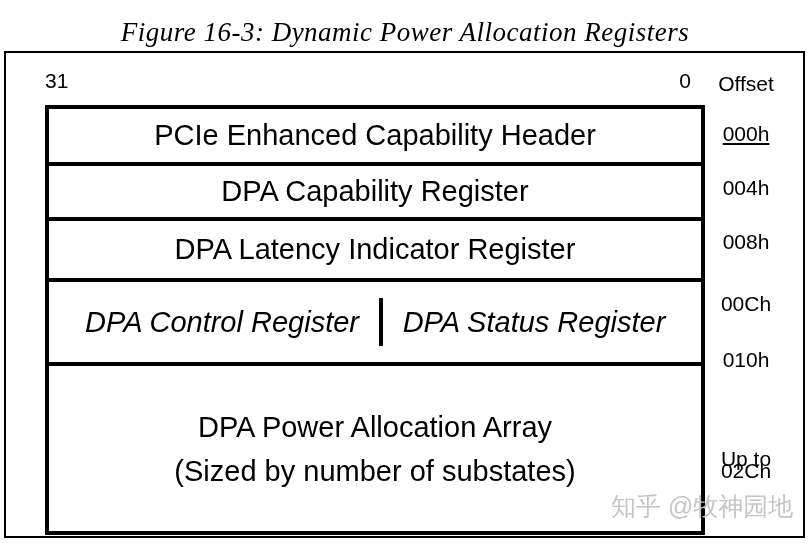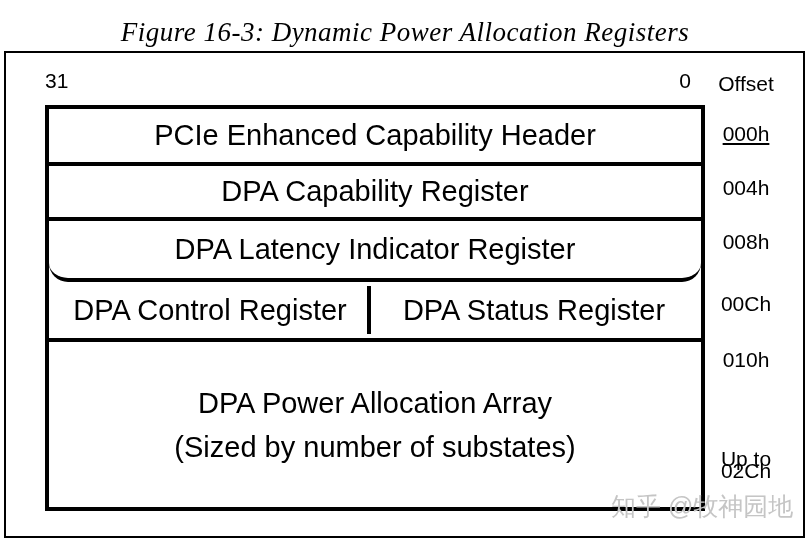--- a/index.html
+++ b/index.html
@@ -62,22 +62,22 @@
   }
   .row {
     display: flex;
     align-items: center;
     justify-content: center;
     border-bottom: 4px solid #000000;
     font-size: 29px;
   }
   .row1 { height: 53px; }
   .row2 { height: 51px; }
-  .row3 { height: 57px; border-radius: 19px; }
-  .row4 { height: 48px; padding: 4px; }
+  .row3 { height: 57px; }
+  .row4 { height: 48px; padding: 16px; font-style: italic; }
   .row5 {
     height: 165px;
     border-bottom: none;
     flex-direction: column;
     line-height: 44px;
   }
   .row4.split { justify-content: flex-start; }
   .cell {
     display: flex;
     align-items: center;

